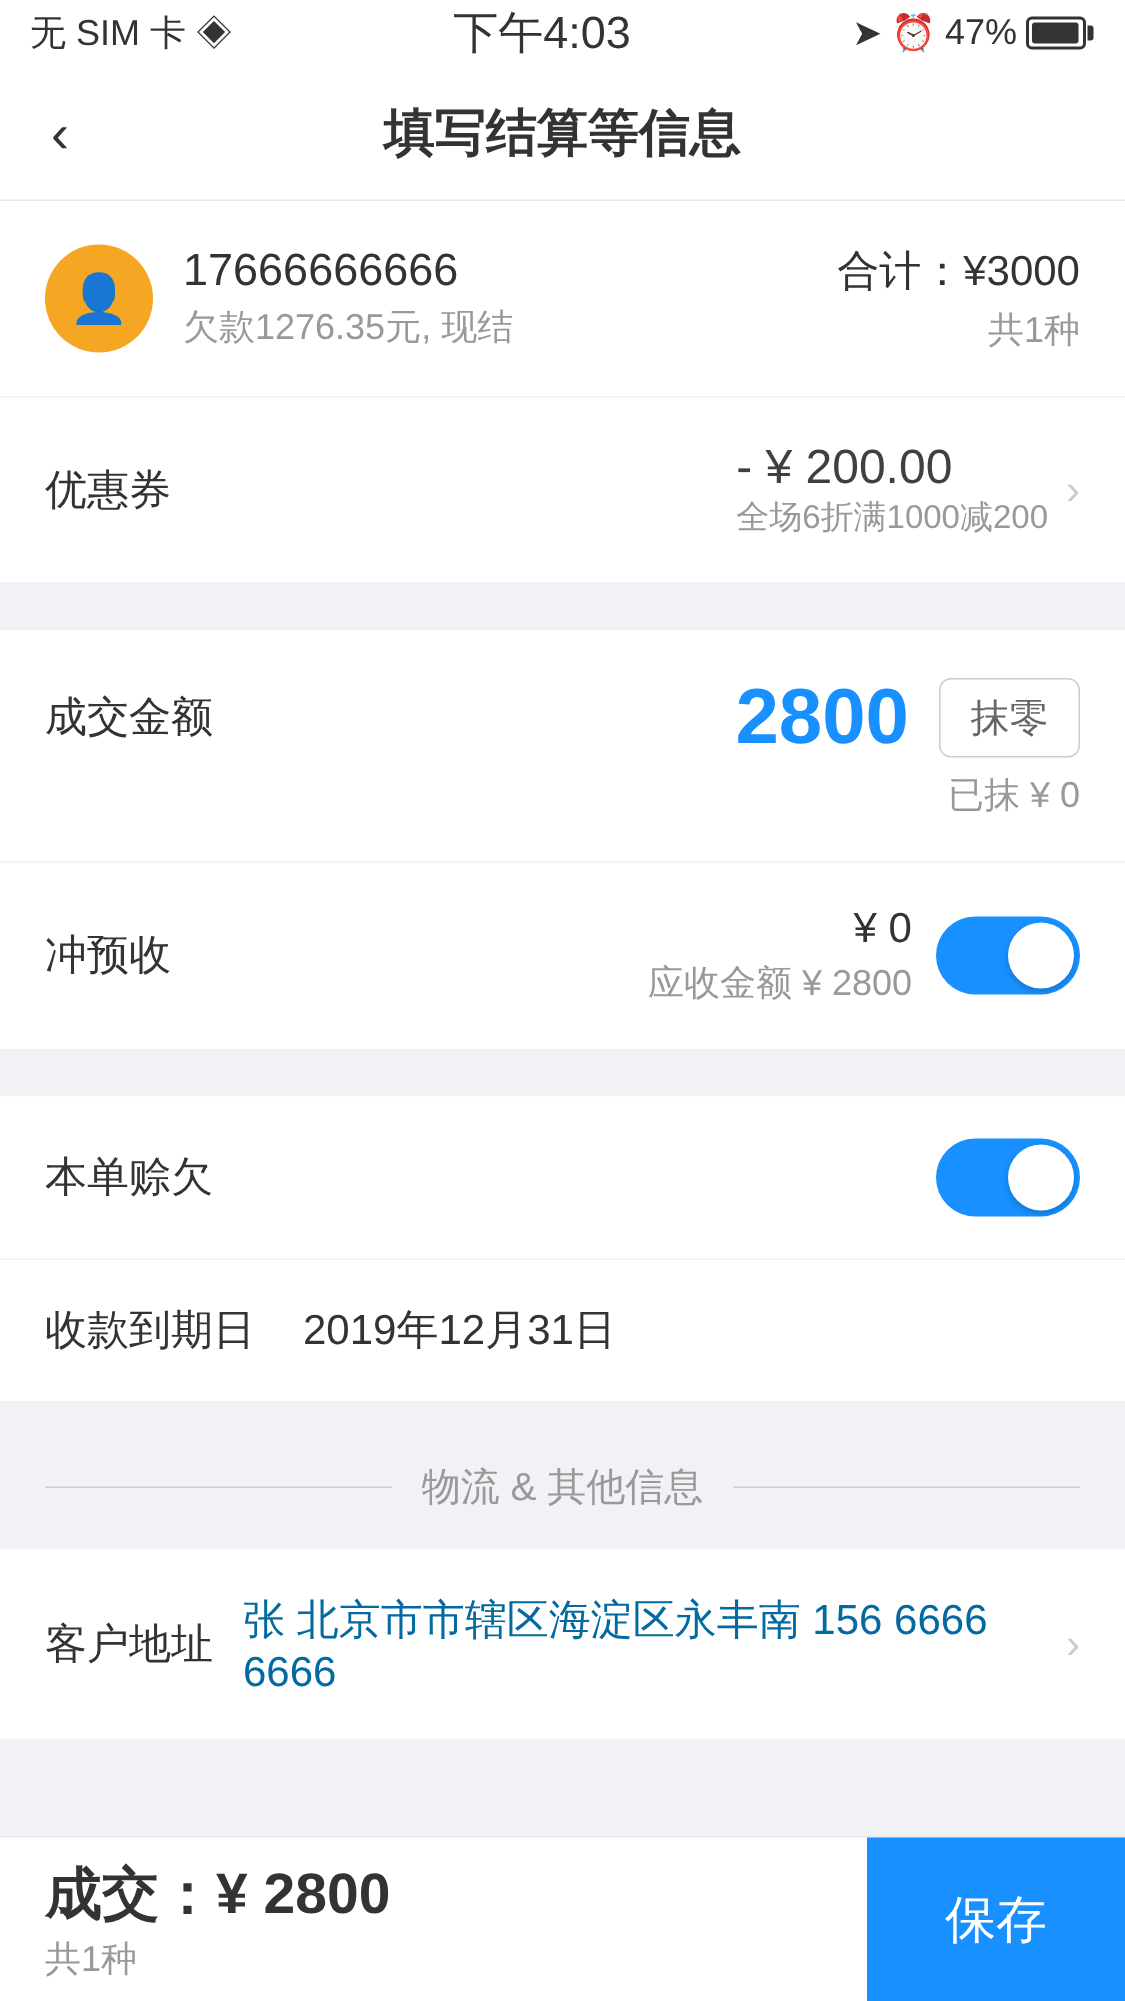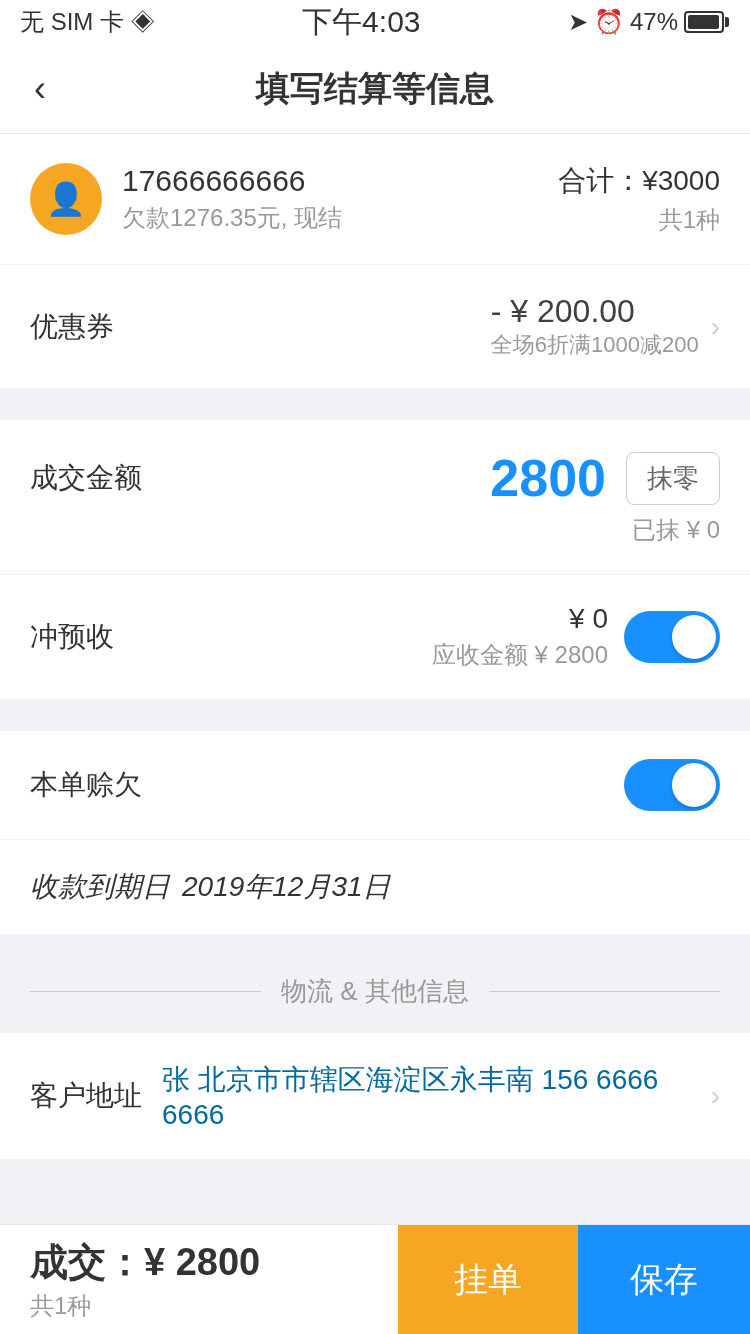--- a/index.html
+++ b/index.html
@@ -245,21 +245,21 @@
       font-size: 28px; color: #333;
     }
 
     
     .due-date-section {
       background: #fff;
       padding: 28px 30px;
       border-top: 1px solid #f0f0f0;
     }
     .due-date-row {
-      display: flex; align-items: center; gap: 12px; font-style: italic;
+      display: flex; align-items: center; gap: 32px;
     }
     .due-date-label {
       font-size: 28px; color: #333; white-space: nowrap;
     }
     .due-date-value {
       font-size: 28px; color: #333;
     }
 
     
     .logistics-divider {
@@ -451,15 +451,14 @@
 
 </div>
 
 <div class="bottom-bar">
   <div class="bottom-info">
     <div class="bottom-deal">
       <span>成交：</span><span>¥ 2800</span>
     </div>
     <div class="bottom-count">共1种</div>
   </div>
-  <div class="bottom-btn-hold">挂单</div>
   <div class="bottom-btn-save">保存</div>
 </div>
 
 </body></html>

